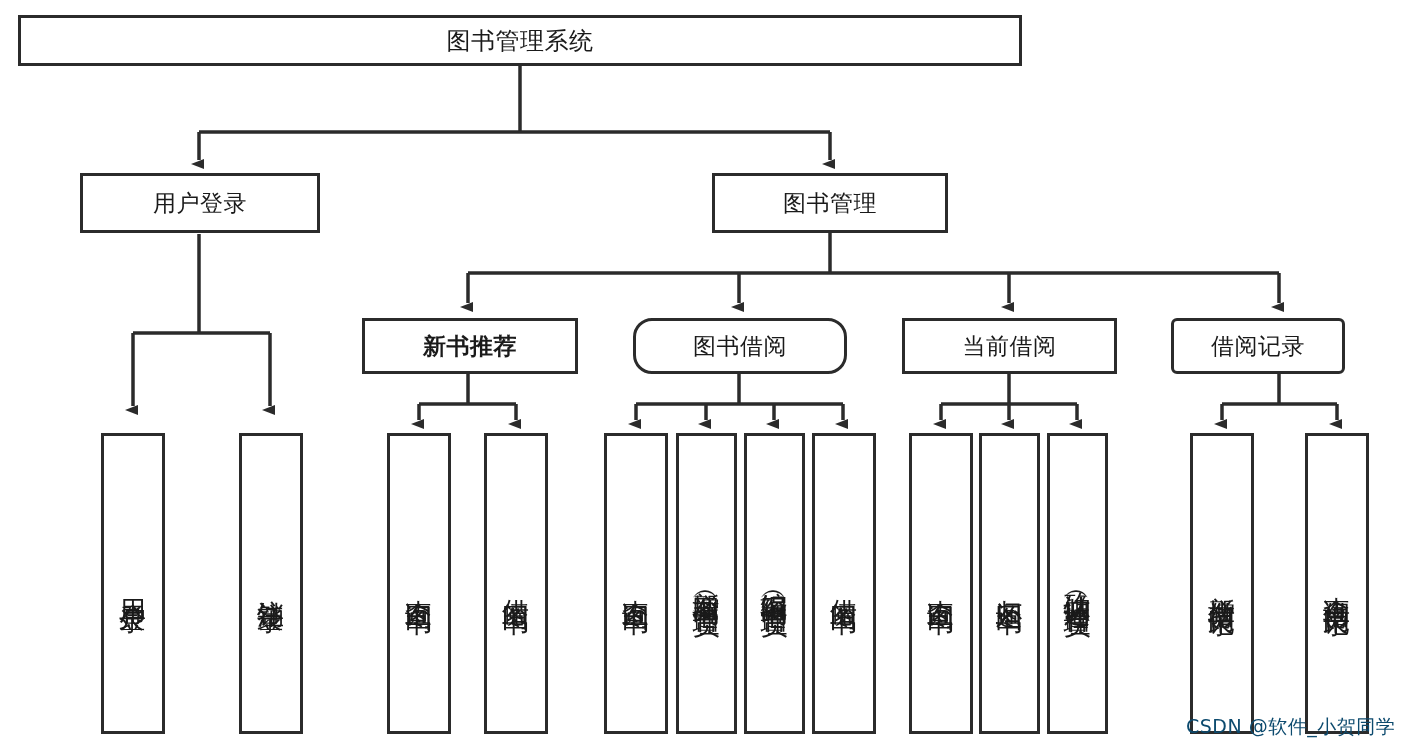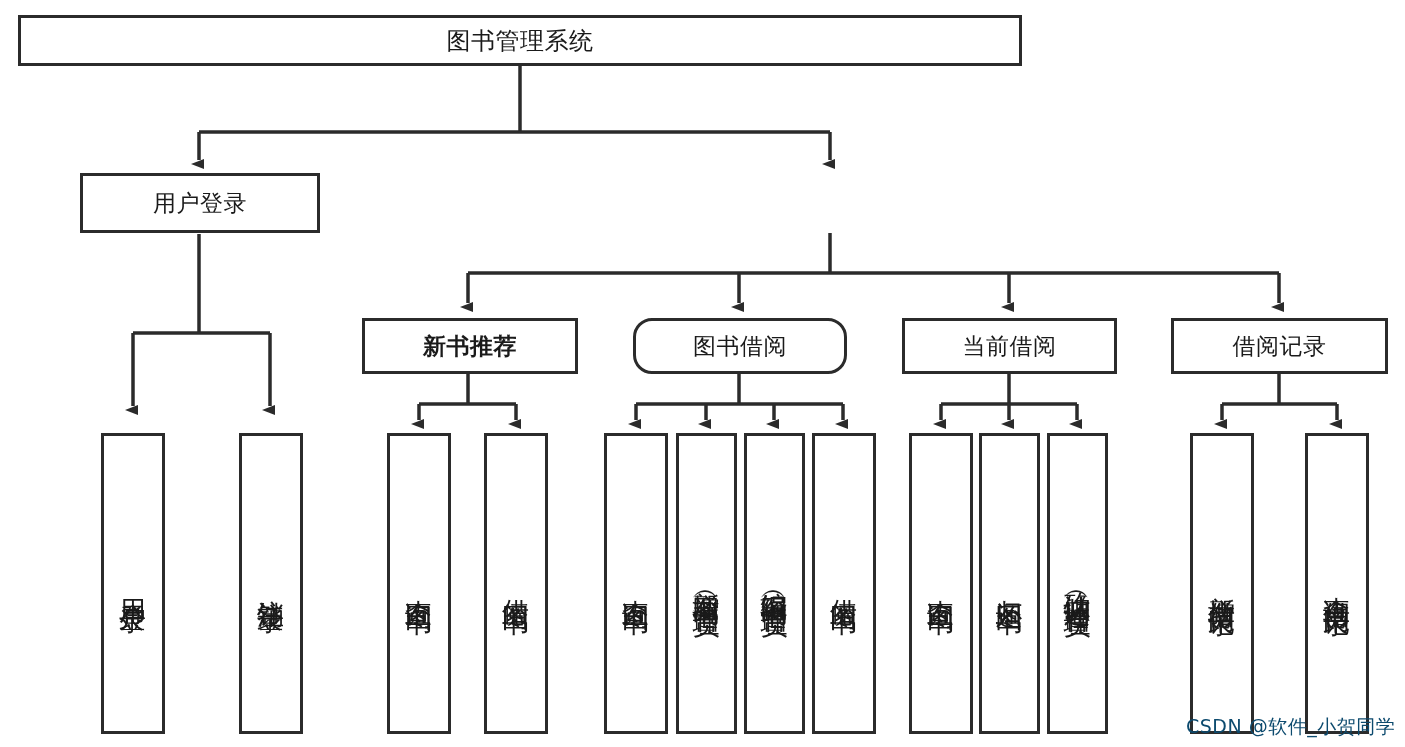--- a/index.html
+++ b/index.html
@@ -134,34 +134,37 @@
   </svg>
 
   <div class="node horiz root" style="left:18px; top:15px; width:1004px; height:51px;">
     <span class="label">图书管理系统</span>
   </div>
 
   <div class="node horiz" style="left:80px; top:173px; width:240px; height:60px;">
     <span class="label">用户登录</span>
   </div>
 
+  <div class="node horiz" style="left:712px; top:173px; width:236px; height:60px;">
+    <span class="label">图书管理</span>
+  </div>
 
   <div class="node horiz" style="left:362px; top:318px; width:216px; height:56px;font-weight:bold;">
     <span class="label">新书推荐</span>
   </div>
 
   <div class="node horiz" style="left:633px; top:318px; width:214px; height:56px;border-radius:19px;">
     <span class="label">图书借阅</span>
   </div>
 
   <div class="node horiz" style="left:902px; top:318px; width:215px; height:56px;justify-content:center;">
     <span class="label">当前借阅</span>
   </div>
 
-  <div class="node horiz" style="left:1171px; top:318px; width:217px; height:56px;">
+  <div class="node horiz" style="left:1171px; top:318px; width:174px; height:56px;border-radius:6px;">
     <span class="label">借阅记录</span>
   </div>
 
   <div class="node vert" style="left:101px; top:433px; width:64px; height:301px;">
     <span class="label">用户登录</span>
   </div>
 
   <div class="node vert" style="left:239px; top:433px; width:64px; height:301px;">
     <span class="label">注销登录</span>
   </div>

